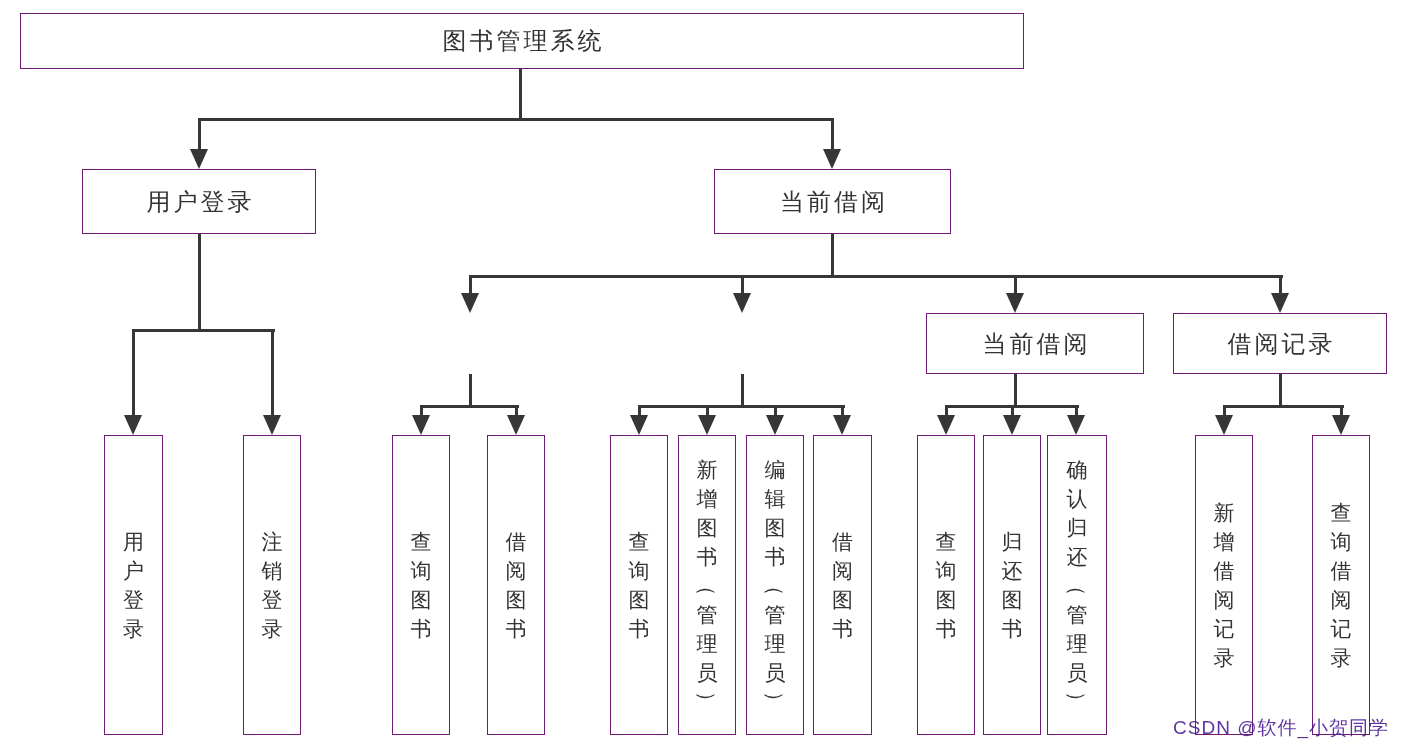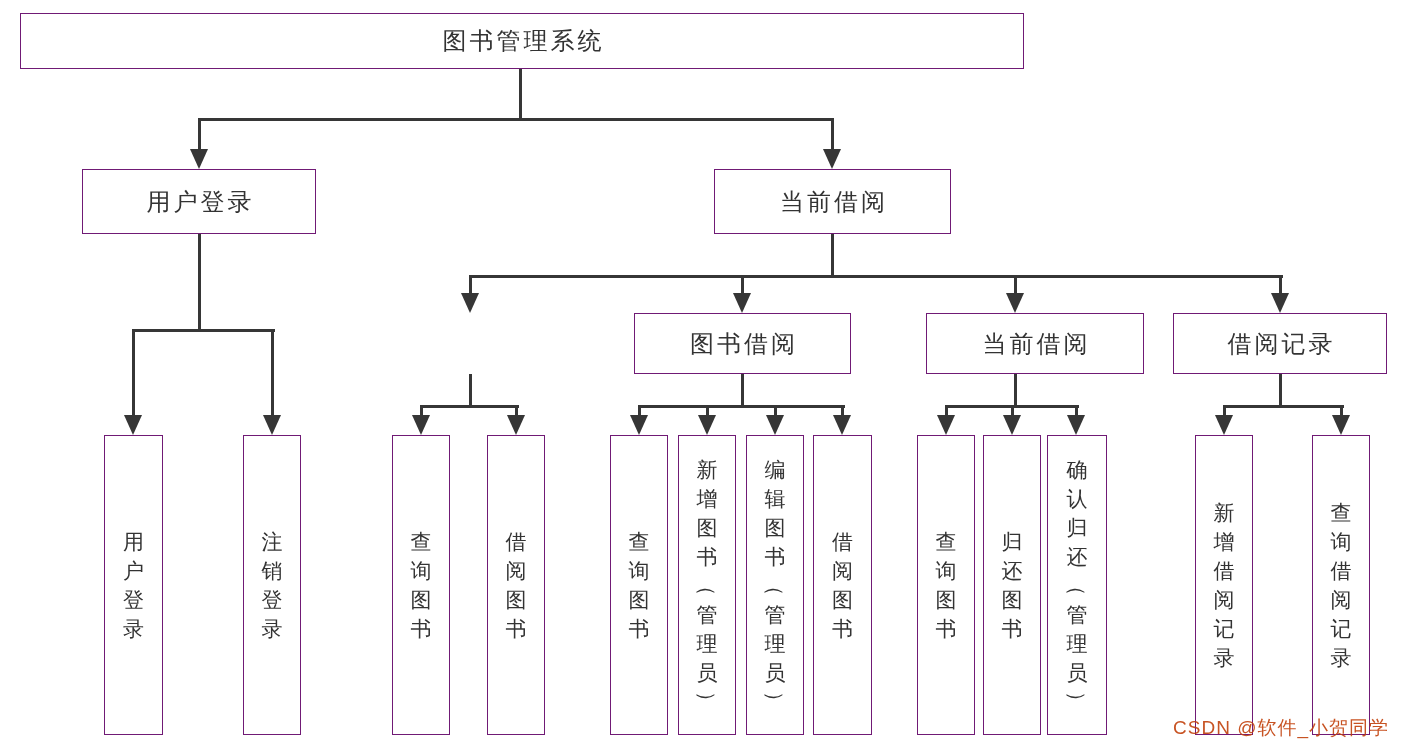--- a/index.html
+++ b/index.html
@@ -26,42 +26,39 @@
   }
   .vchar.rot{transform:rotate(90deg);}
   .line{position:absolute;background:#363636;z-index:1;}
   .arrowhead{
     position:absolute;width:0;height:0;z-index:1;
     border-left:9px solid transparent;border-right:9px solid transparent;
     border-top:20px solid #363636;
   }
   #watermark{
     position:absolute;right:16px;bottom:6px;z-index:5;
-    color:#c2410c;font-size:19px;letter-spacing:1px;opacity:.9;white-space:nowrap;
+    color:#4c1d95;font-size:19px;letter-spacing:1px;opacity:.9;white-space:nowrap;
   }
 </style>
 </head>
 <body>
 
 <div id="stage">
 
   <div class="box" style="left:20px;top:13px;width:1004px;height:56px;">
     <span class="hlabel root-label">图书管理系统</span>
   </div>
 
   <div class="box" style="left:82px;top:169px;width:234px;height:65px;">
     <span class="hlabel">用户登录</span>
   </div>
   <div class="box" style="left:714px;top:169px;width:237px;height:65px;">
     <span class="hlabel">当前借阅</span>
   </div>
 
-  <div class="box" style="left:634px;top:313px;width:217px;height:61px;">
-    <span class="hlabel">图书借阅</span>
-  </div>
   <div class="box" style="left:906px;top:313px;width:218px;height:61px;margin-left:20px;">
     <span class="hlabel">当前借阅</span>
   </div>
   <div class="box" style="left:1173px;top:313px;width:214px;height:61px;">
     <span class="hlabel">借阅记录</span>
   </div>
 
   <div class="box" style="left:104px;top:435px;width:59px;height:300px;">
     <span class="vtext">
         <span class="vchar">用</span>

